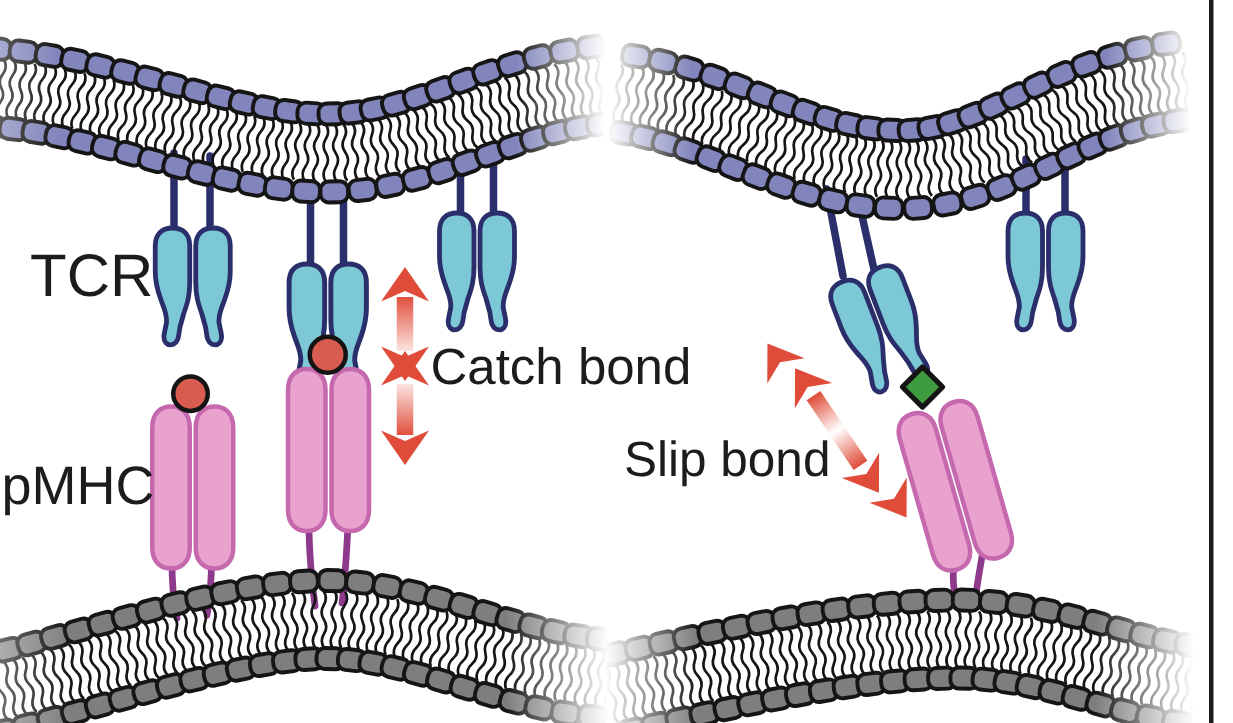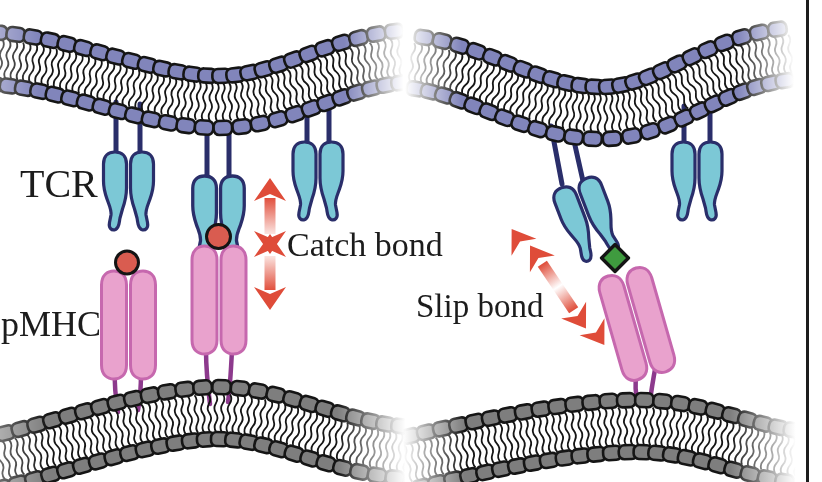--- a/index.html
+++ b/index.html
@@ -1,17 +1,17 @@
 <!DOCTYPE html>
 <html style="--tcr-fill: #7cc8d6; --tcr-outline: #2a2e6a; --pmhc-fill: #e9a2cd; --pmhc-outline: #c668ae; --pmhc-stalk: #8d3a8d; --top-membrane-head: #8185bb; --bottom-membrane-head: #7e7e7e; --peptide-red: #d95c50; --ligand-green: #3f9b3f; --arrow-red: #df4c39; --text: #1c1c1c;"><head>
 <meta charset="utf-8">
 <style>
   html,body{margin:0;padding:0;background:#fff;}
   .page{position:relative;width:822px;height:482px;background:#fff;overflow:hidden;
-        font-family:Liberation Serif, serif;}
+        font-family:Liberation Sans, sans-serif;}
   svg{position:absolute;left:0;top:0;}
   .membrane-tail{fill:none;stroke:#151515;stroke-width:1.8;}
   .membrane-bead{stroke:#151515;stroke-width:2.6;}
   .bead-top{fill:var(--top-membrane-head,#8185bb);}
   .bead-bottom{fill:var(--bottom-membrane-head,#7e7e7e);}
   .tcr-stalk{stroke:var(--tcr-outline,#2a2e6a);stroke-width:5;fill:none;stroke-linecap:round;}
   .tcr-lobe{fill:var(--tcr-fill,#7cc8d6);stroke:var(--tcr-outline,#2a2e6a);stroke-width:3.2;stroke-linejoin:round;}
   .pmhc-lobe{fill:var(--pmhc-fill,#e9a2cd);stroke:var(--pmhc-outline,#c668ae);stroke-width:3;stroke-linejoin:round;}
   .pmhc-stalk{stroke:var(--pmhc-stalk,#8d3a8d);stroke-width:4.5;fill:none;stroke-linecap:round;}
   .peptide-ball{fill:var(--peptide-red,#d95c50);stroke:#141414;stroke-width:3;}

